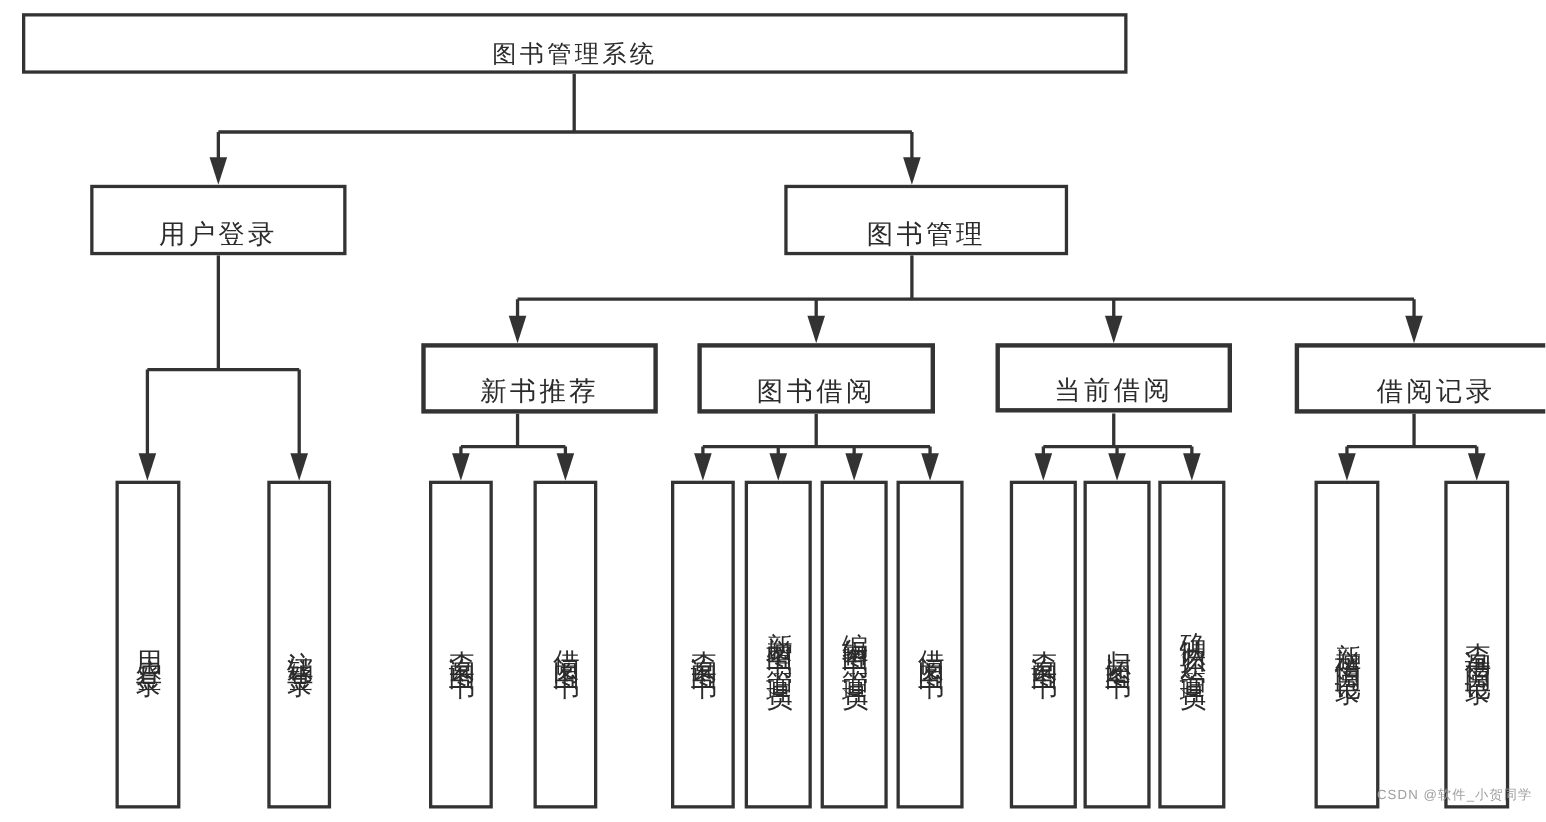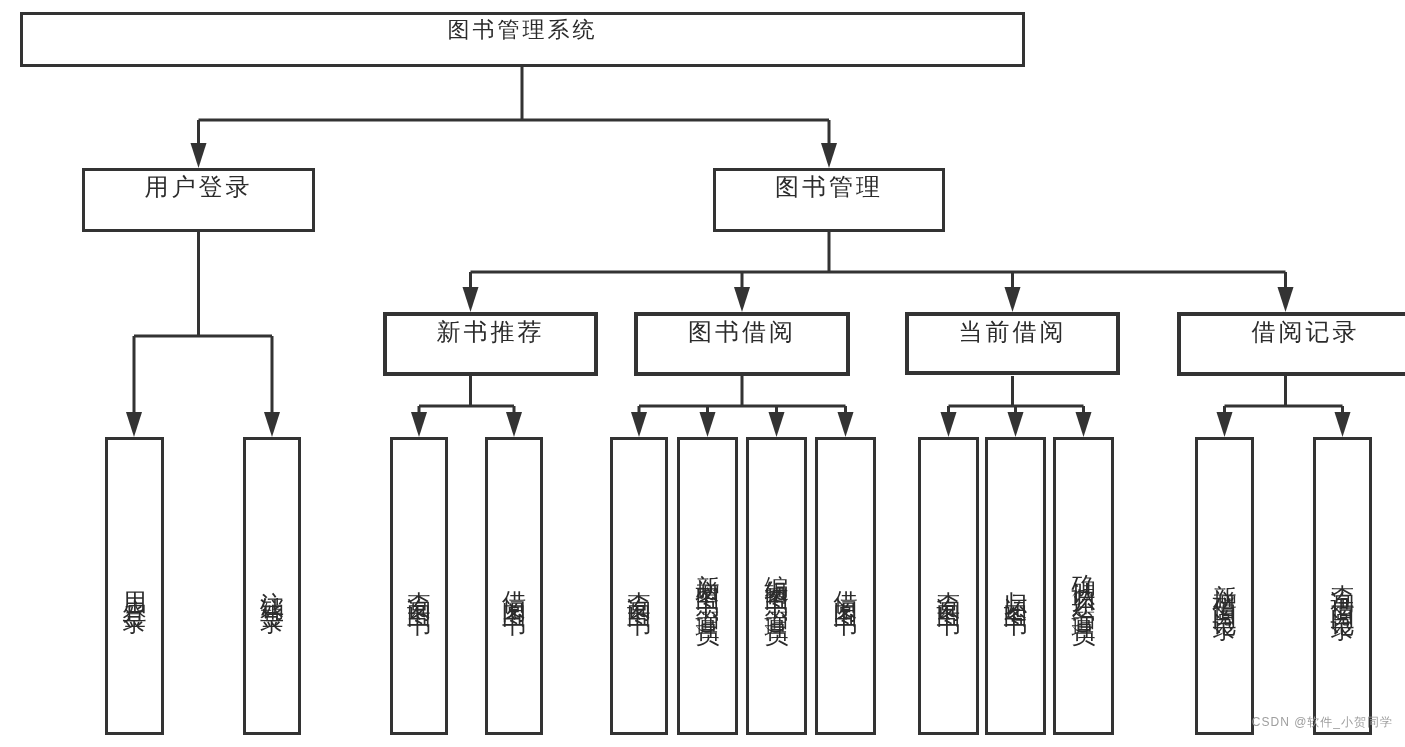--- a/index.html
+++ b/index.html
@@ -21,21 +21,21 @@
   #connectors { position: absolute; left: 0; top: 0; z-index: 0; }
   #connectors path { stroke: var(--line); stroke-width: 3; fill: none; }
   #connectors polygon { fill: var(--line); stroke: none; }
 
   .hbox {
     position: absolute;
     box-sizing: border-box;
     background: var(--box_fill);
     border: 3px solid var(--line);
     display: flex;
-    align-items: flex-start;
+    align-items: flex-end;
     justify-content: center;
     color: var(--text);
     font-size: 24px;
     letter-spacing: 3px;
     z-index: 1;
     white-space: nowrap;
   }
   .root-box { left: 20px; top: 12px; width: 1005px; height: 55px; font-size: 22px; }
   .lvl2 { border-width: 4px; }
 
@@ -112,21 +112,21 @@
     <polygon points="1334.5,412 1350.5,412 1342.5,437"></polygon>
   </svg>
 
   <div class="hbox root-box">
     <span>图书管理系统</span>
   </div>
 
   <div class="hbox" style="left:82px; top:168px; width:233px; height:64px;">
     <span>用户登录</span>
   </div>
-  <div class="hbox" style="left:713px; top:168px; width:232px; height:64px;">
+  <div class="hbox" style="left:713px; top:168px; width:258px; height:64px;">
     <span>图书管理</span>
   </div>
 
   <div class="hbox lvl2" style="left:363px; top:312px; width:215px; height:64px;margin-left:20px;">
     <span>新书推荐</span>
   </div>
   <div class="hbox lvl2" style="left:634px; top:312px; width:216px; height:64px;">
     <span>图书借阅</span>
   </div>
   <div class="hbox lvl2" style="left:905px; top:312px; width:215px; height:63px;">

